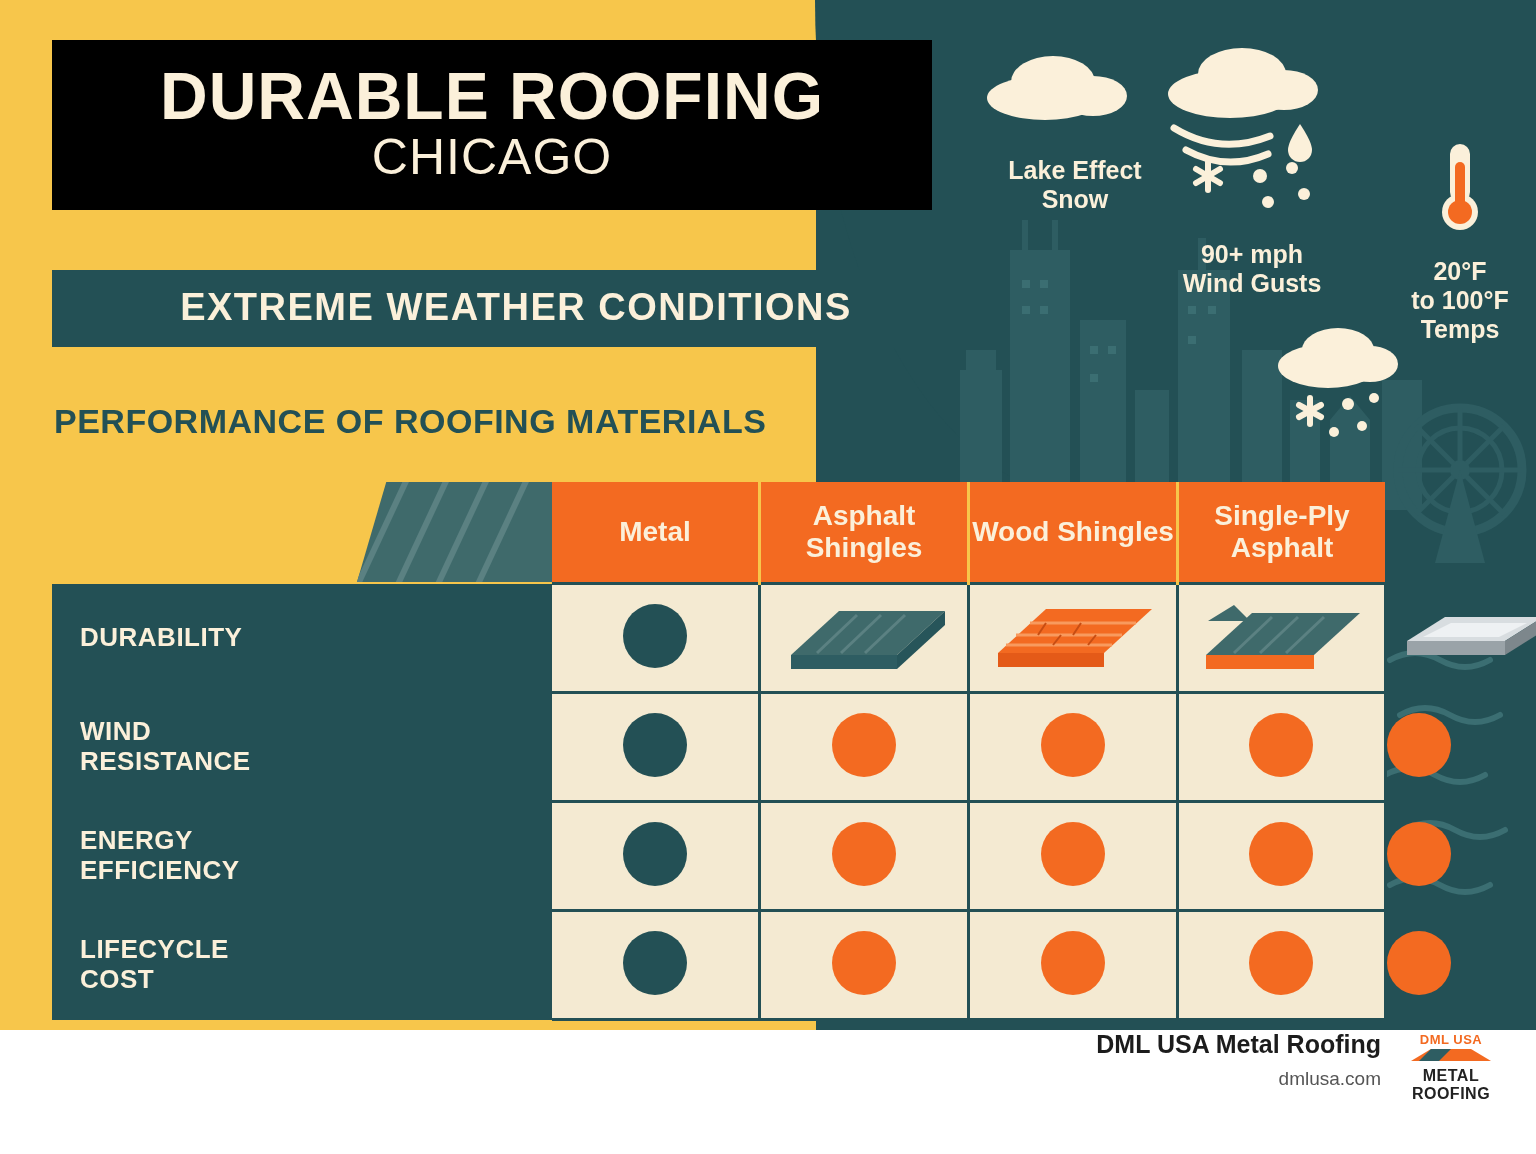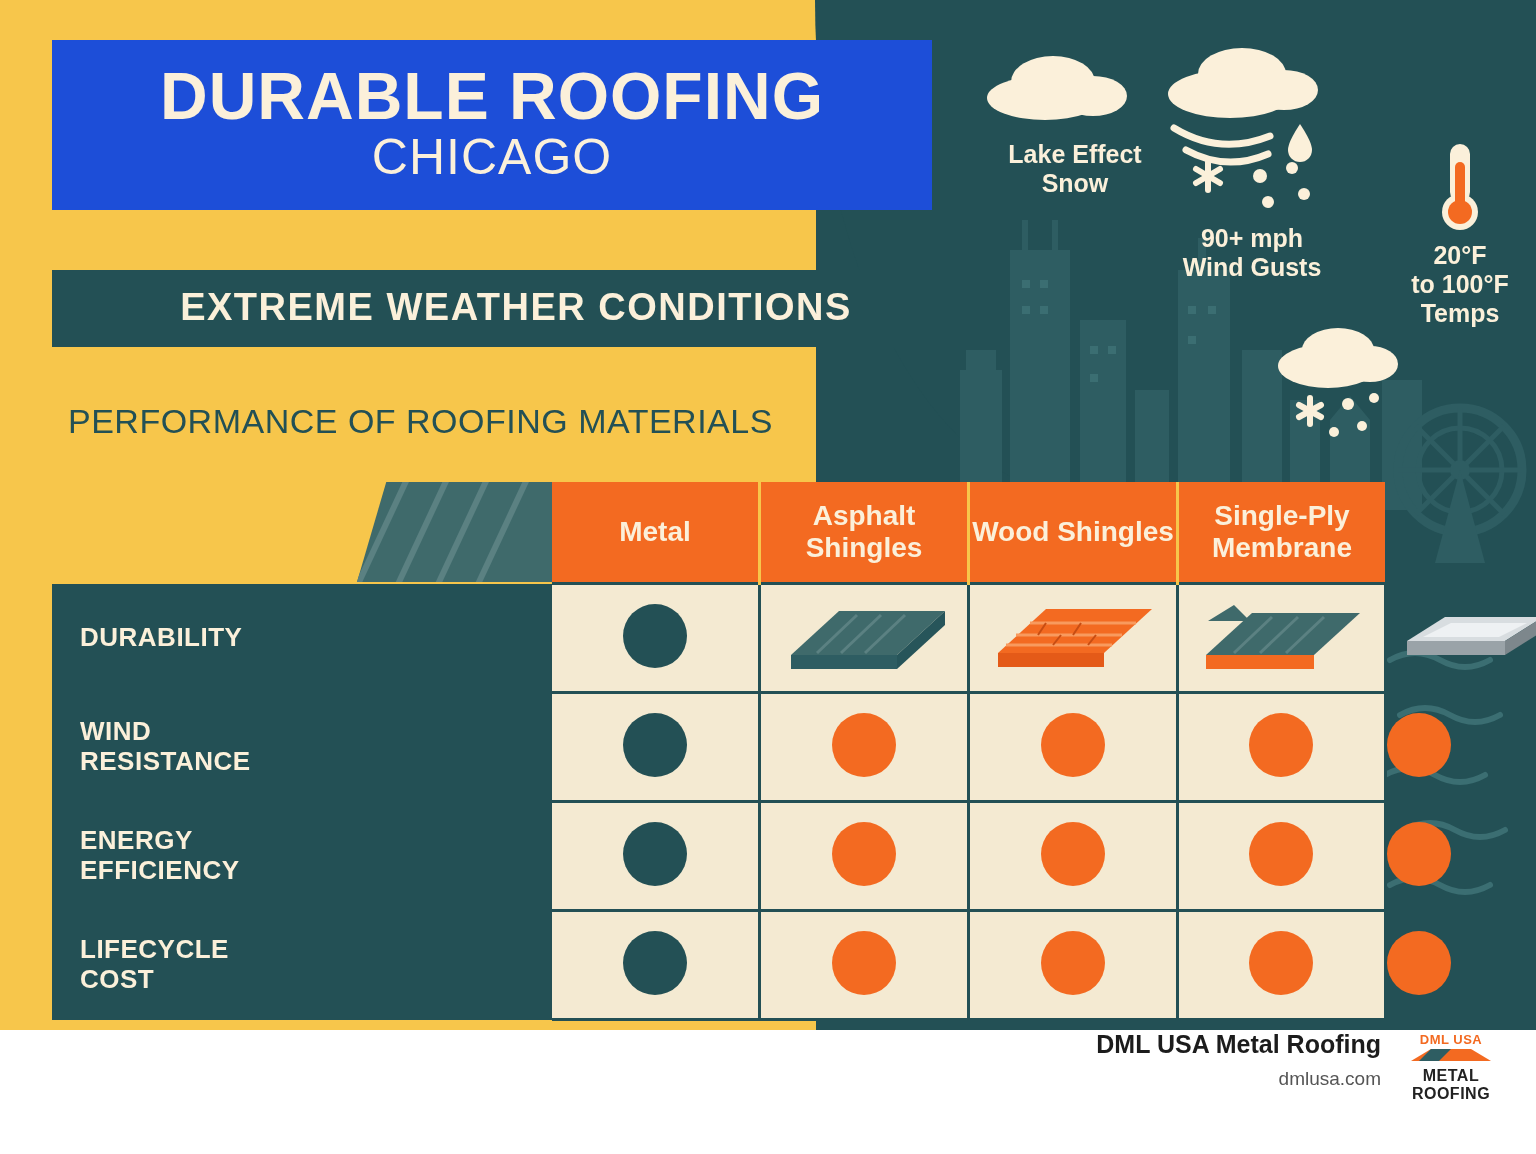--- a/index.html
+++ b/index.html
@@ -66,21 +66,21 @@
     top: 640px;
     z-index: 1;
   }
 
   
   .title-block {
     position: absolute;
     left: 52px;
     top: 40px;
     width: 880px;
-    background: #1d4ed8;
+    background: #000000;
     padding: 22px 0 26px 0;
     z-index: 3;
   }
   .title-line1 {
     color: #fbf0da;
     font-size: 66px;
     font-weight: bold;
     letter-spacing: 1px;
     text-align: center;
     line-height: 1.05;
@@ -105,44 +105,44 @@
   .subtitle-text {
     color: #fbf0da;
     font-size: 38px;
     font-weight: bold;
     letter-spacing: 1.5px;
     text-align: center;
     margin-left: 48px;
   }
   .section-title {
     position: absolute;
-    left: 68px;
+    left: 54px;
     top: 402px;
     color: #235055;
     font-size: 34px;
-    font-weight: normal;
+    font-weight: bold;
     letter-spacing: 0.5px;
     z-index: 3;
   }
 
   
   .weather-item {
     position: absolute;
     z-index: 4;
     text-align: center;
     color: #fbf0da;
     font-size: 25px;
     font-weight: bold;
     line-height: 1.15;
   }
   #weather-snow { left: 975px; top: 50px; width: 200px; }
   #weather-wind { left: 1152px; top: 42px; width: 200px; }
   #weather-temp { left: 1395px; top: 140px; width: 130px; }
   #weather-extra { left: 1270px; top: 320px; width: 140px; }
-  .weather-label { margin-top: 6px; }
+  .weather-label { margin-top: 22px; }
 
   
   .table-wrap {
     position: absolute;
     left: 52px;
     top: 482px;
     width: 1325px;
     z-index: 5;
   }
   table.perf {
@@ -419,21 +419,21 @@
           <div class="corner-roof">
             <i style="left:20px;"></i>
                 <i style="left:60px;"></i>
                 <i style="left:100px;"></i>
                 <i style="left:140px;"></i>
           </div>
         </th>
         <th class="col-head">Metal</th>
         <th class="col-head">Asphalt Shingles</th>
         <th class="col-head">Wood Shingles</th>
-        <th class="col-head">Single-Ply Membrane</th>
+        <th class="col-head">Single-Ply Asphalt</th>
       </tr>
 
       <tr>
         <td class="row-label">
           <div>DURABILITY</div>
         </td>
         <td class="cell cell-firstcol">
           <span class="dot dot-teal"></span>
         </td>
         <td class="cell">

